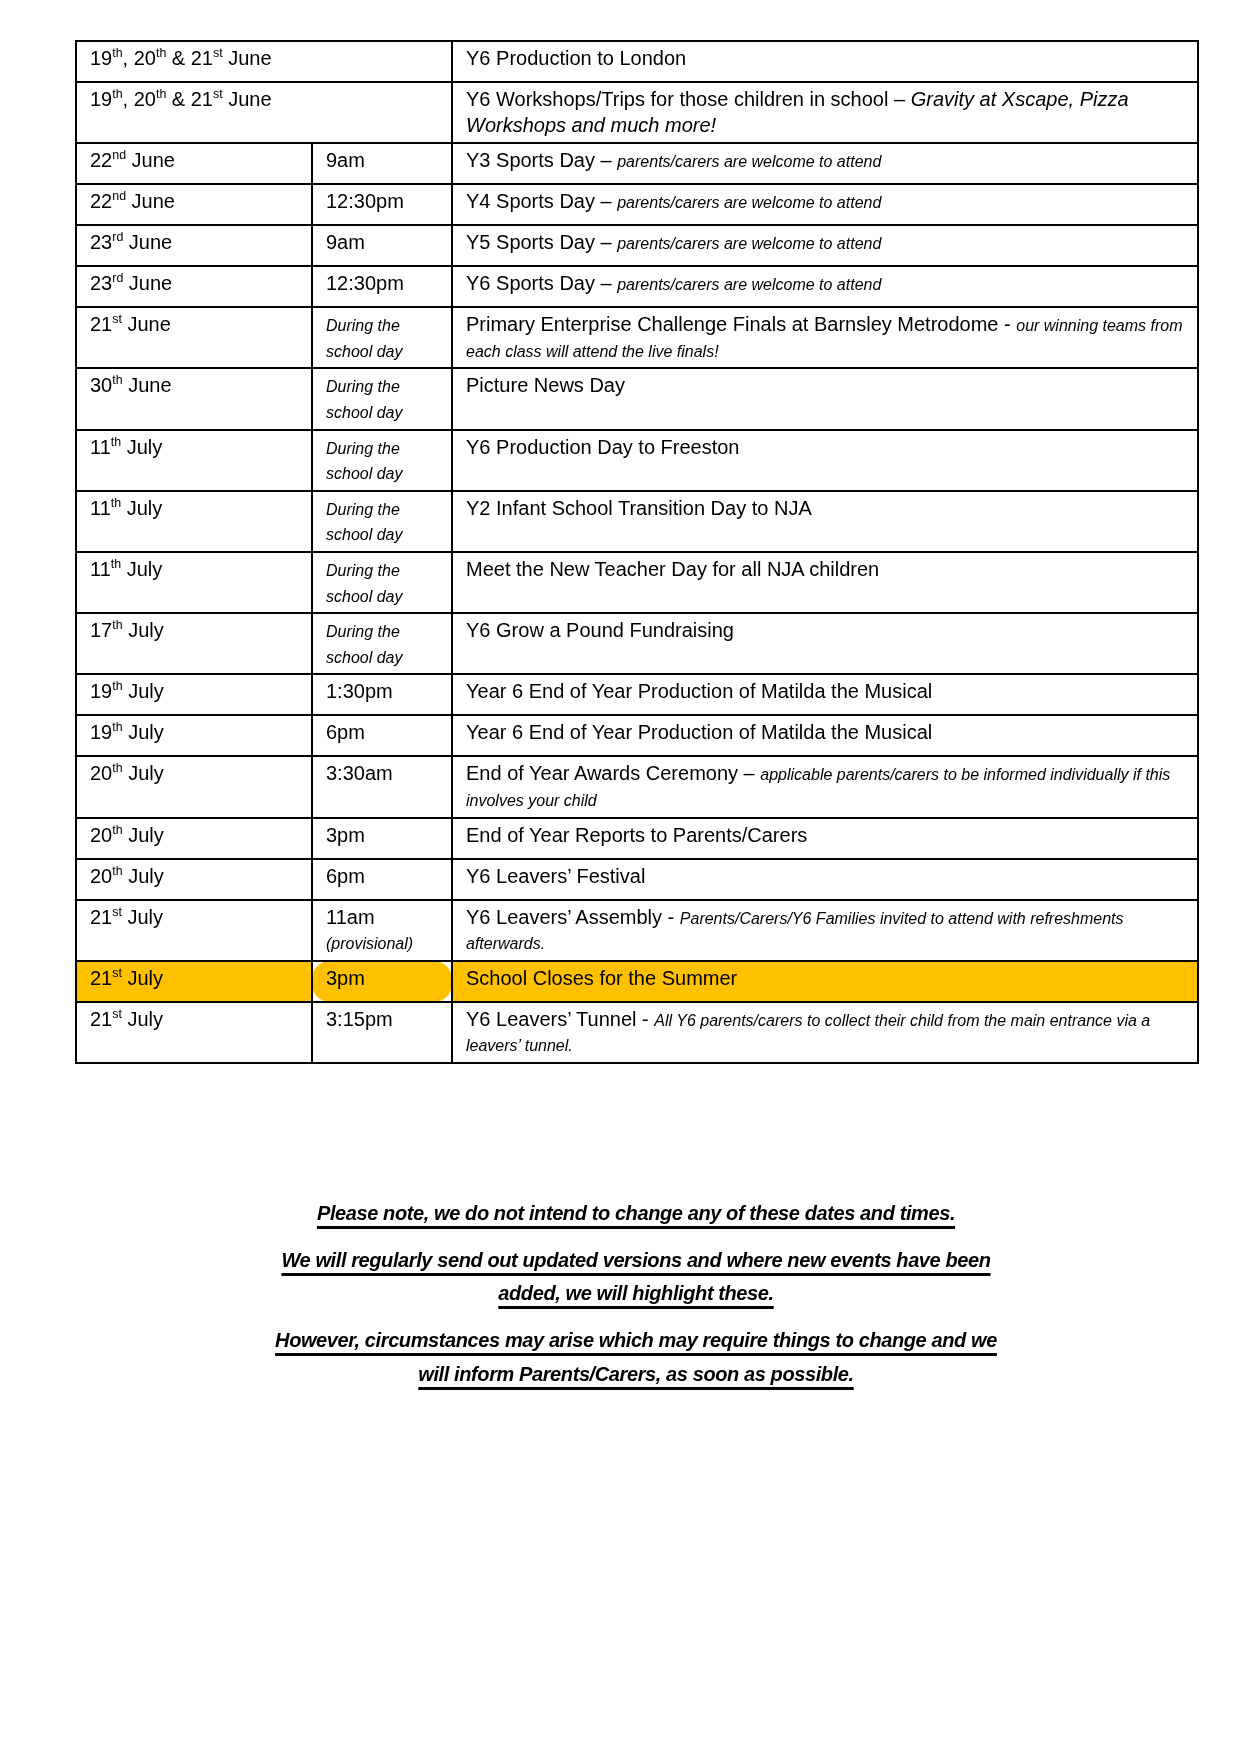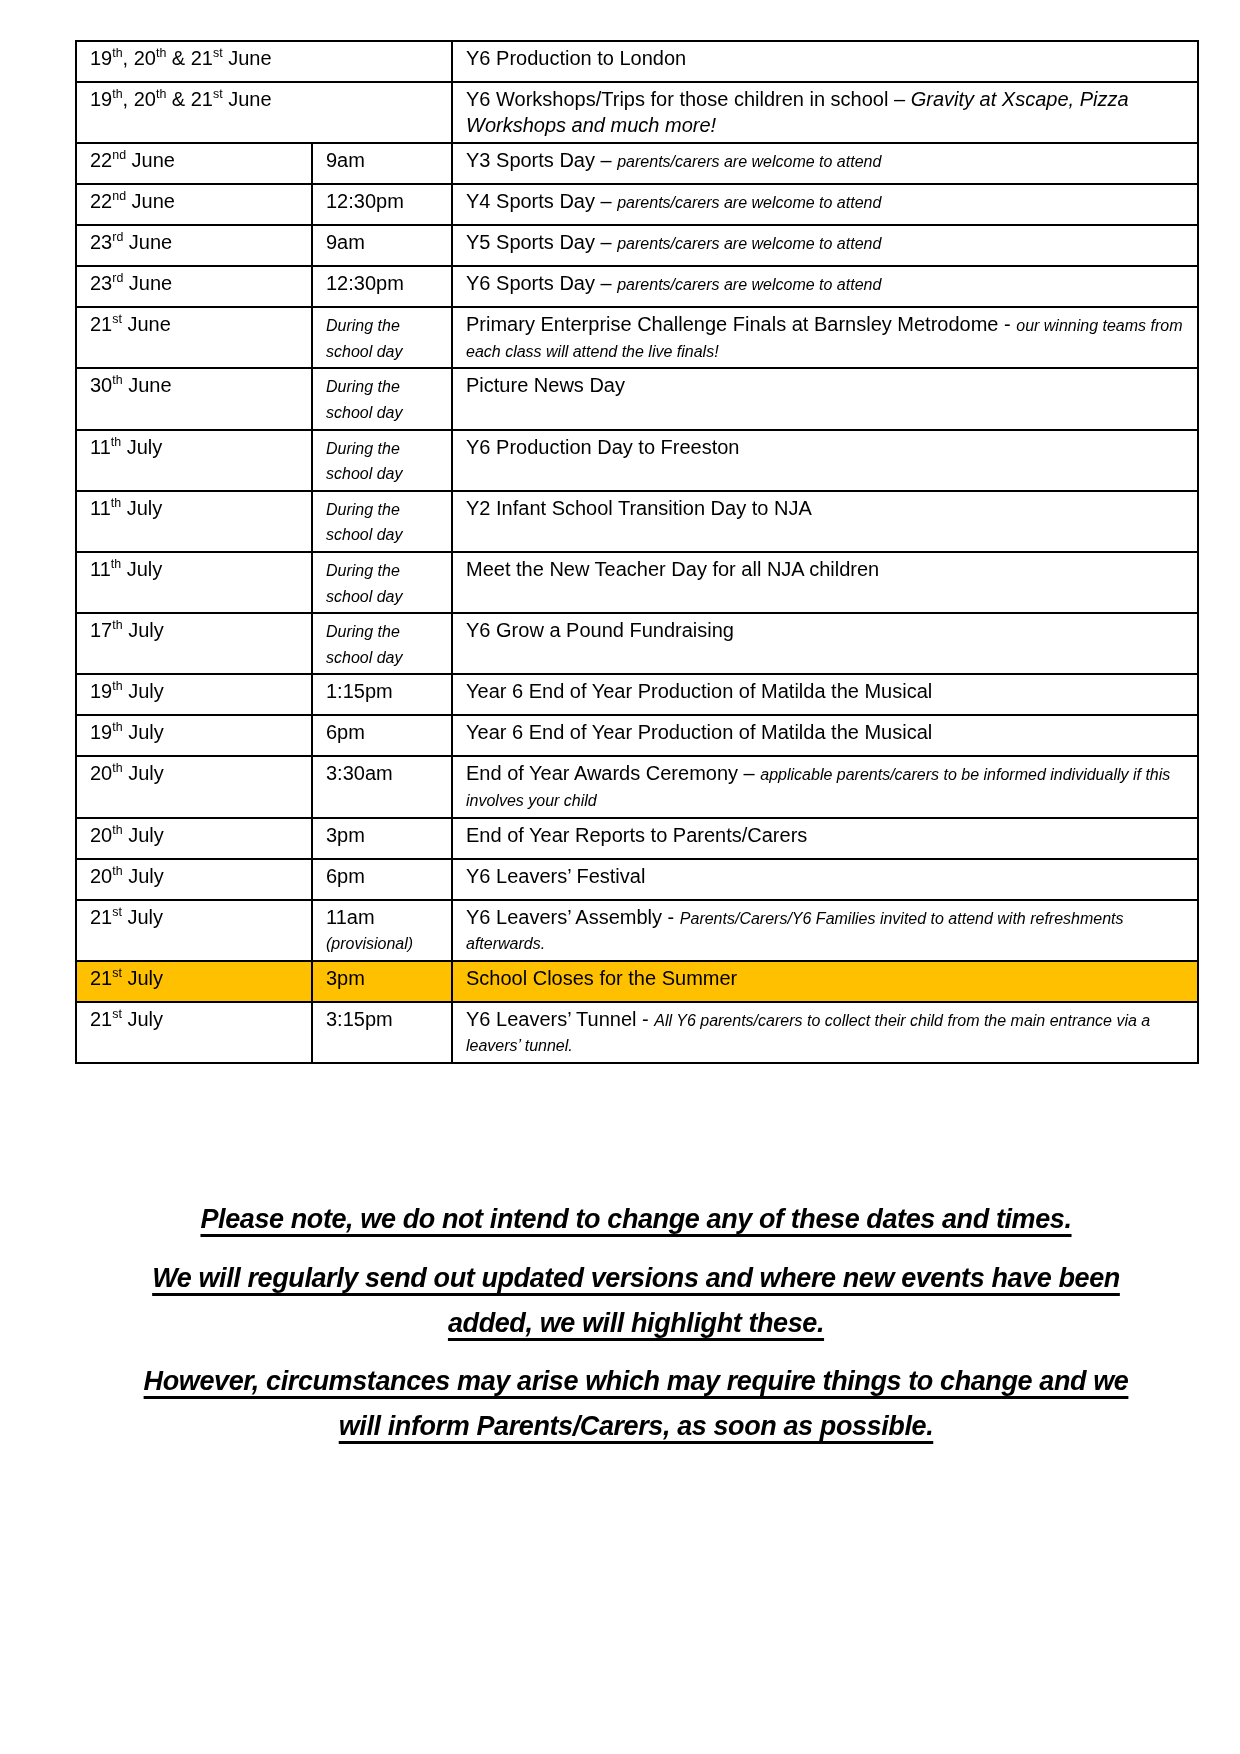--- a/index.html
+++ b/index.html
@@ -28,36 +28,36 @@
   table.events td {
     border: 2px solid #000000;
     vertical-align: top;
     padding: 4px 8px 4px 13px;
     font-size: 20px;
     line-height: 1.28;
     word-wrap: break-word;
   }
   table.events tr.std td { height: 31px; }
   table.events tr.highlight td { background: var(--hl, #FFC000); }
-  td.time-cell { padding-left: 10px; }
+  td.time-cell { padding-left: 10px; border-radius: 18px; }
   sup {
     font-size: 62%;
     line-height: 0;
   }
   .it { font-style: italic; }
   .sm { font-size: 16px; text-align: center; }
   .xs { font-size: 16px; line-height: 1.3; }
   .notes {
     margin-top: 133px;
     width: 1122px;
     text-align: center;
   }
   .notes p {
     margin: 0 0 14px 0;
-    font-size: 27px;
+    font-size: 20px;
     font-weight: bold;
     font-style: italic;
     line-height: 1.66;
     letter-spacing: -0.4px;
   }
   .notes .u {
     text-decoration: underline;
     text-decoration-thickness: 3px;
     text-underline-offset: 6px;
   }
@@ -127,21 +127,21 @@
           <td class="time-cell"><span class="it xs">During the</span><br><span class="it xs">school day</span></td>
           <td class="event-cell"><span>Meet the New Teacher Day for all NJA children</span></td>
         </tr>
         <tr class="std">
           <td class="date-cell"><span>17</span><sup>th</sup><span> July</span></td>
           <td class="time-cell"><span class="it xs">During the</span><br><span class="it xs">school day</span></td>
           <td class="event-cell"><span>Y6 Grow a Pound Fundraising</span></td>
         </tr>
         <tr class="std">
           <td class="date-cell"><span>19</span><sup>th</sup><span> July</span></td>
-          <td class="time-cell"><span>1:15pm</span></td>
+          <td class="time-cell"><span>1:30pm</span></td>
           <td class="event-cell"><span>Year 6 End of Year Production of Matilda the Musical</span></td>
         </tr>
         <tr class="std">
           <td class="date-cell"><span>19</span><sup>th</sup><span> July</span></td>
           <td class="time-cell"><span>6pm</span></td>
           <td class="event-cell"><span>Year 6 End of Year Production of Matilda the Musical</span></td>
         </tr>
         <tr class="std">
           <td class="date-cell"><span>20</span><sup>th</sup><span> July</span></td>
           <td class="time-cell"><span>3:30am</span></td>

